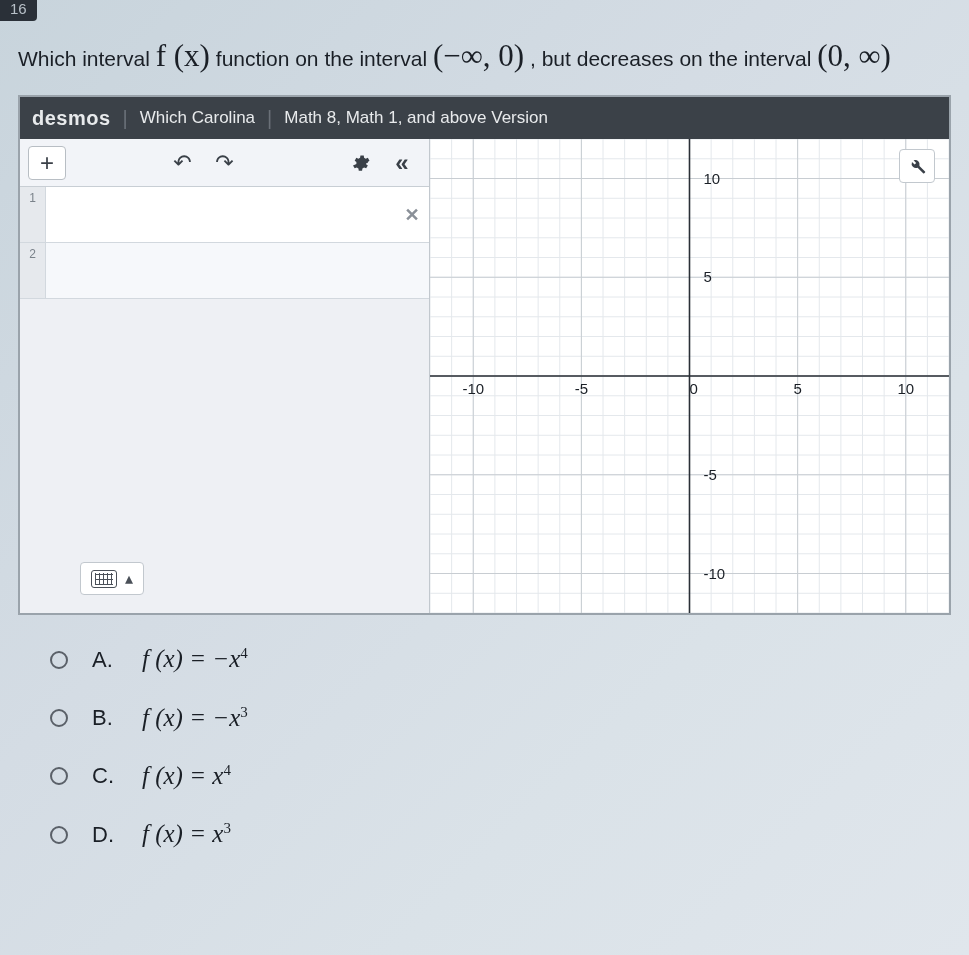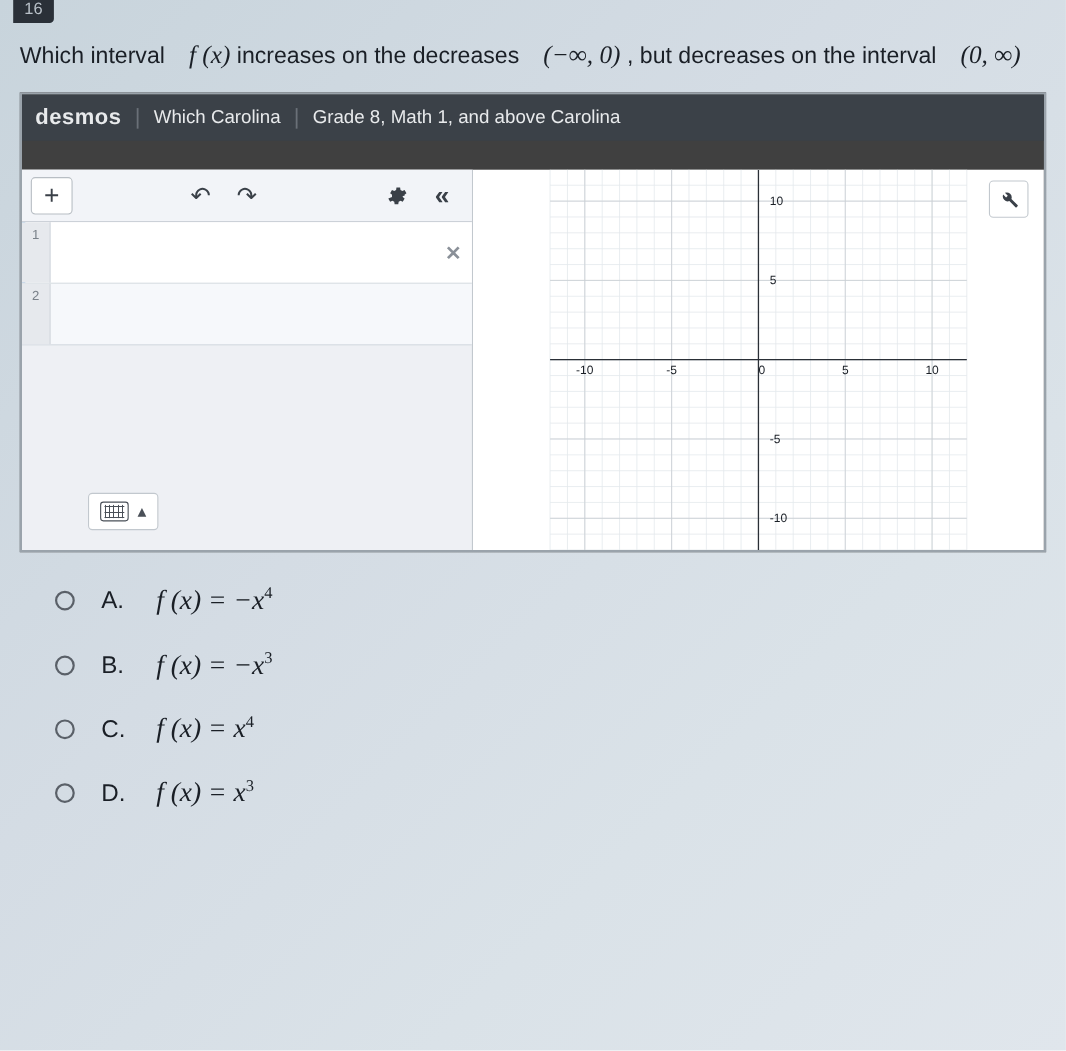--- a/index.html
+++ b/index.html
@@ -6,43 +6,42 @@
   body {
     font-family: Arial, Helvetica, sans-serif;
     background: linear-gradient(135deg, #c8d4dc 0%, #d4dce4 40%, #dae2e8 70%, #e0e6ec 100%);
     width: 969px;
     height: 955px;
     overflow: hidden;
     position: relative;
   }
   .tab-corner {
     position: absolute;
-    top: 0; left: 12px;
+    top: 0; left: 0;
     background: #2a3038;
     color: #b8c0c8;
     padding: 0 10px 4px 10px;
     font-size: 15px;
     border-bottom-right-radius: 4px;
   }
   .question-area {
     padding: 34px 20px 18px 18px;
     font-size: 21px;
     color: #1a1f26;
     line-height: 1.4;
   }
-  .question-area .fx { font-style: italic; font-family: "Times New Roman", serif; font-size: 23px; margin-left: 16px;}
+  .question-area .fx { font-family: "Times New Roman", serif; font-size: 31px;}
   .calc-frame {
     margin: 0 18px;
     border: 2px solid #9aa3ab;
-    background: #404040;
+    background: #e5e5e5;
     position: relative;
-    height: 418px;
+    height: 520px;
     display: flex;
     flex-direction: column;
-    gap: 26px;
   }
   .calc-header {
     background: #3b4148;
     color: #e8eaec;
     display: flex;
     align-items: center;
     height: 42px;
     padding: 0 12px;
     font-size: 17px;
   }
@@ -166,33 +165,33 @@
   .math sup { font-size: 15px; vertical-align: super; font-style: normal;}
 </style>
 </head>
 <body>
 
 <div class="tab-corner">16</div>
 
 <div class="question-area">
   <span>Which interval </span>
   <span class="fx">f (x)</span>
-  <span> increases on the decreases </span>
+  <span> function on the interval </span>
   <span class="fx">(−∞, 0)</span>
   <span>, but decreases on the interval </span>
   <span class="fx">(0, ∞)</span>
 </div>
 
 <div class="calc-frame">
   <div class="calc-header">
     <span class="brand">desmos</span>
     <span class="sep">|</span>
     <span>Which Carolina</span>
     <span class="sep">|</span>
-    <span>Grade 8, Math 1, and above Carolina</span>
+    <span>Math 8, Math 1, and above Version</span>
   </div>
   <div class="calc-body">
     <div class="left-panel">
       <div class="toolbar">
         <div class="btn plus">+</div>
         <div class="spacer"></div>
         <div class="btn" style="font-size:22px;">↶</div>
         <div class="btn" style="font-size:22px;">↷</div>
         <div class="spacer"></div>
         <div class="btn">

